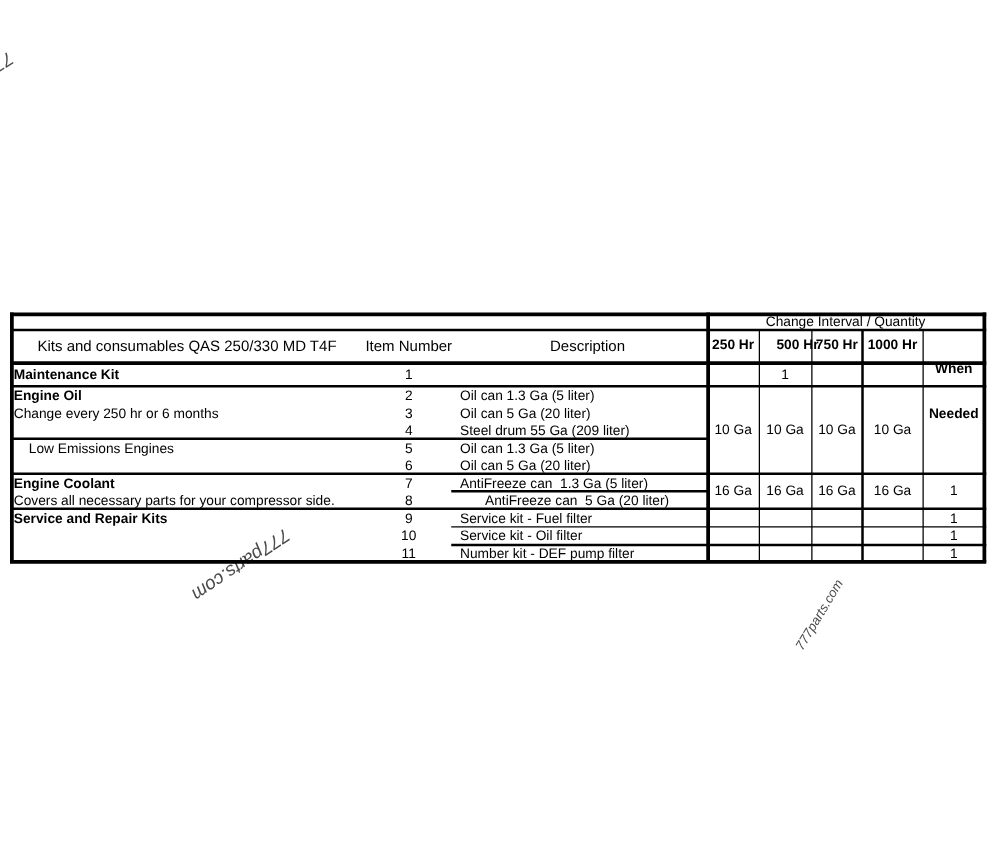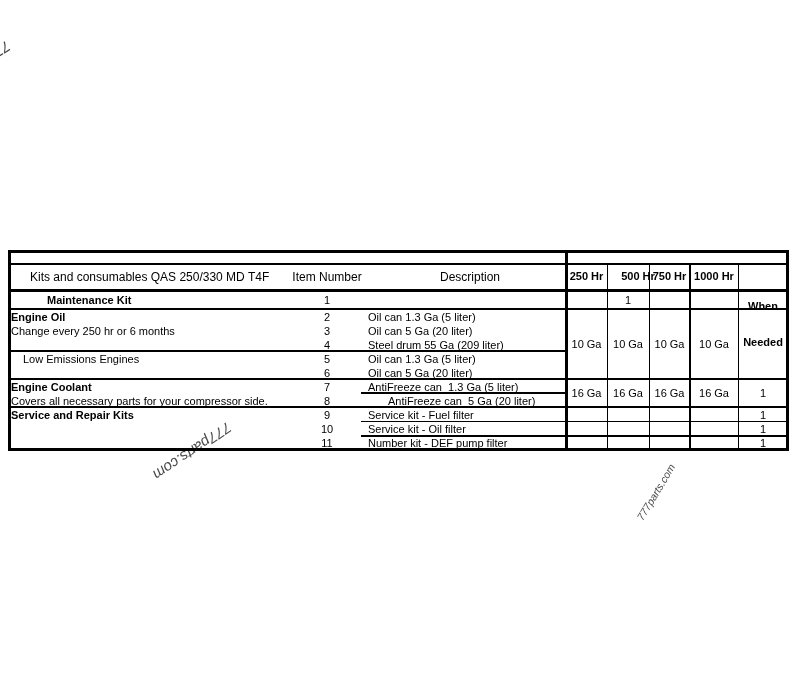--- a/index.html
+++ b/index.html
@@ -44,30 +44,31 @@
   <div class="line" style="left:8px;top:377.5px;width:780.5px;height:2px;"></div>
   <div class="line" style="left:361px;top:392px;width:206px;height:1.5px;"></div>
   <div class="line" style="left:8px;top:406px;width:780.5px;height:2px;"></div>
   <div class="line" style="left:361px;top:420.5px;width:427.5px;height:1.5px;"></div>
   <div class="line" style="left:361px;top:435px;width:427.5px;height:1.5px;"></div>
   <div class="line" style="left:8px;top:448px;width:780.5px;height:2.5px;"></div>
 
   <span class="t h" style="left:30px;top:270px;">Kits and consumables QAS 250/330 MD T4F</span>
   <span class="t h c" style="left:290px;top:270px;width:74px;">Item Number</span>
   <span class="t h c" style="left:415px;top:270px;width:110px;">Description</span>
+  <span class="t c" style="left:566px;top:251.5px;width:221px;">Change Interval / Quantity</span>
   <span class="t b c" style="left:566px;top:270px;width:41px;">250 Hr</span>
   <span class="t b c" style="left:607px;top:270px;width:42px;padding-left:10px;">500 Hr</span>
   <span class="t b c" style="left:649px;top:270px;width:41px;">750 Hr</span>
   <span class="t b c" style="left:690px;top:270px;width:48px;">1000 Hr</span>
-  <span class="t b c" style="left:739px;top:265px;width:48px;line-height:12px;margin-top:11px;">
+  <span class="t b c" style="left:739px;top:265px;width:48px;line-height:12px;">
     <span style="display:block;">When</span>
     <span style="display:block;">Needed</span>
   </span>
 
-  <span class="t b" style="left:11px;top:294px;margin-left:36px;">Maintenance Kit</span>
+  <span class="t b" style="left:11px;top:294px;">Maintenance Kit</span>
   <span class="t c" style="left:290px;top:294px;width:74px;">1</span>
   <span class="t c" style="left:607px;top:294px;width:42px;">1</span>
 
   <span class="t b" style="left:11px;top:310.5px;">Engine Oil</span>
   <span class="t c" style="left:290px;top:310.5px;width:74px;">2</span>
   <span class="t" style="left:368px;top:310.5px;">Oil can 1.3 Ga (5 liter)</span>
 
   <span class="t" style="left:11px;top:324.5px;">Change every 250 hr or 6 months</span>
   <span class="t c" style="left:290px;top:324.5px;width:74px;">3</span>
   <span class="t" style="left:368px;top:324.5px;">Oil can 5 Ga (20 liter)</span>

